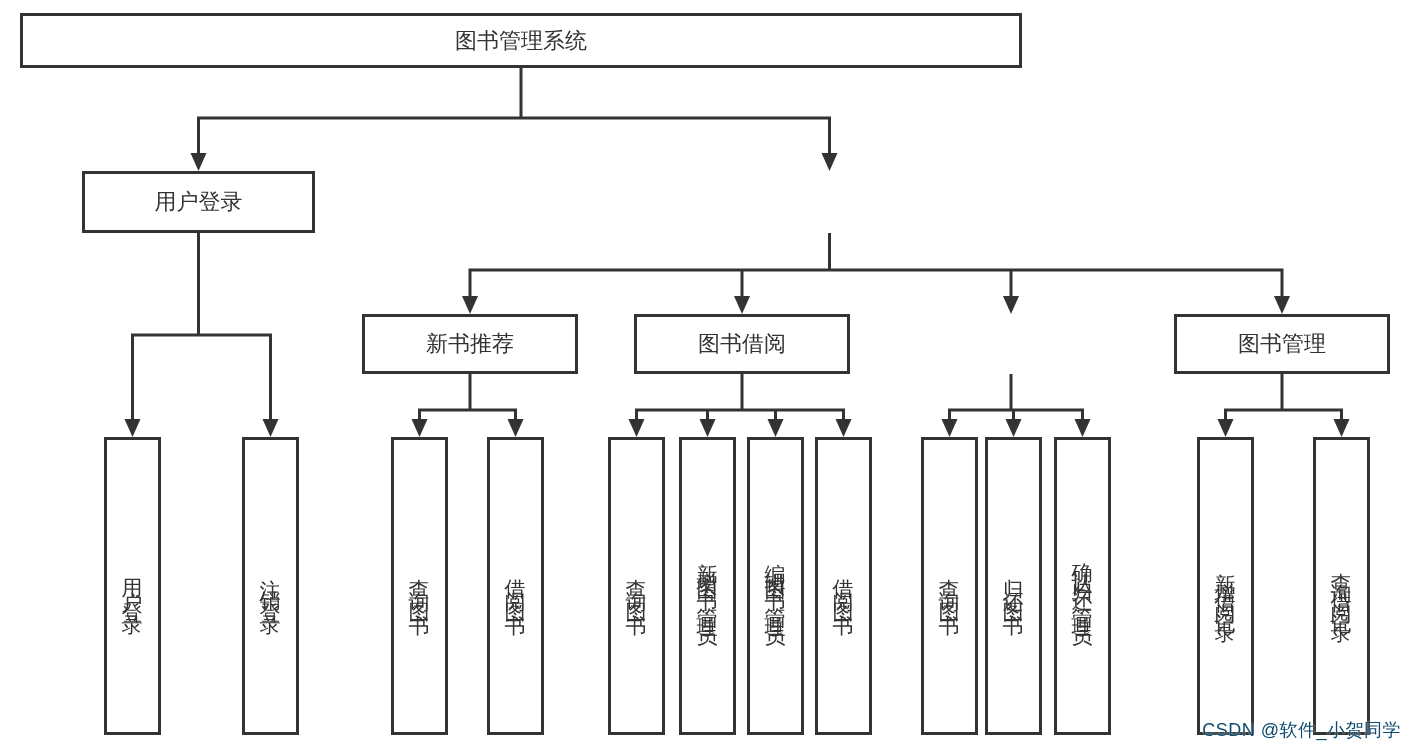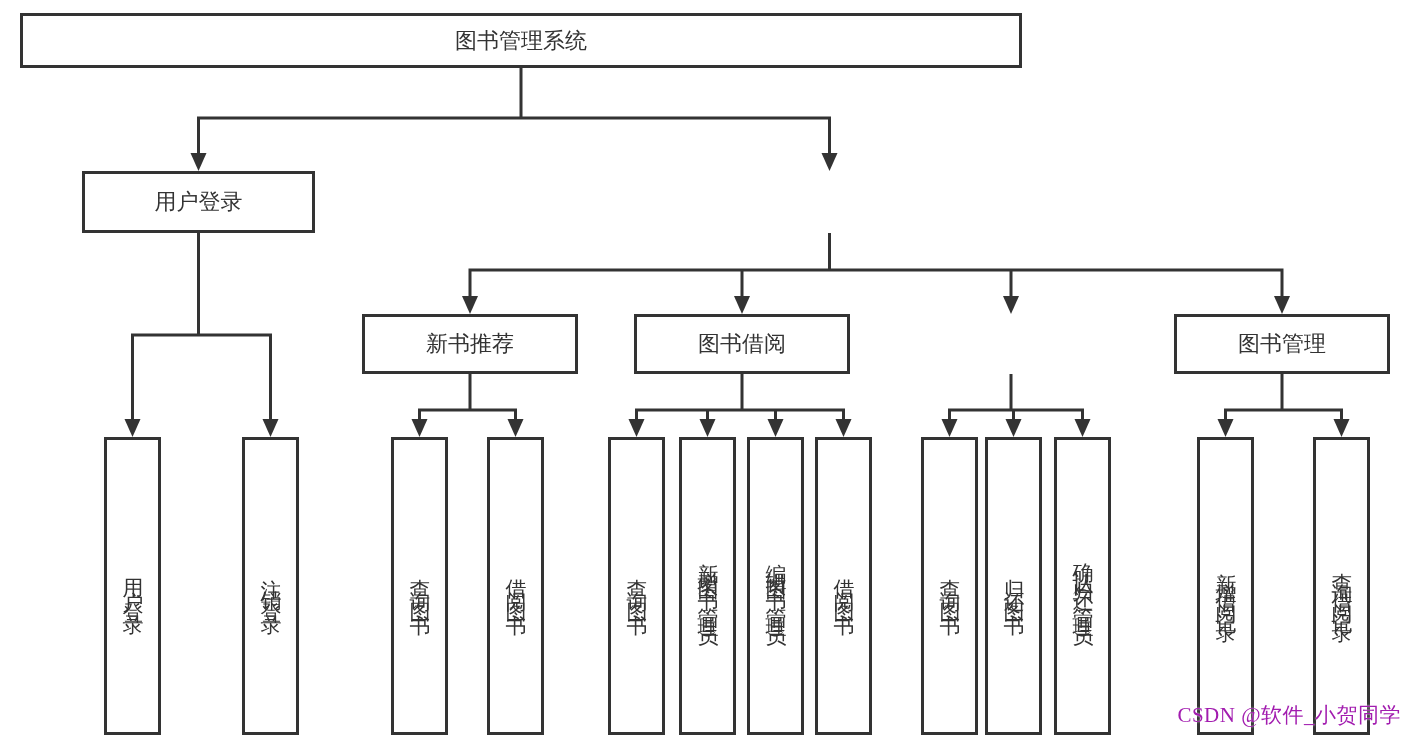--- a/index.html
+++ b/index.html
@@ -1,21 +1,21 @@
 <!DOCTYPE html>
 <html><head>
 <meta charset="utf-8">
 <style>
   html,body{margin:0;padding:0;background:#ffffff;}
   .canvas{
     position:relative;
     width:1405px;height:747px;
     background:#ffffff;
     overflow:hidden;
-    font-family:Liberation Serif, serif;
+    font-family:Liberation Sans, sans-serif;
   }
   .connectors{position:absolute;left:0;top:0;}
   .box{
     position:absolute;
     box-sizing:border-box;
     border:3px solid #333333;
     background:#ffffff;
     display:flex;
     align-items:center;
     justify-content:center;
@@ -29,23 +29,23 @@
     text-orientation:mixed;
     font-size:21px;
     white-space:nowrap;
   }
   .ls12 span{letter-spacing:12px;}
   .ls10 span{letter-spacing:10px;}
   .ls9 span{letter-spacing:9px;}
   .watermark{
     position:absolute;
     right:4px;
-    bottom:18px;
-    font-size:21px;
-    color:#a21caf;
+    bottom:5px;
+    font-size:18px;
+    color:#0c4a6e;
     text-shadow:0 0 2px #ffffff;
     z-index:2;
     letter-spacing:0.5px;
   }
 </style>
 </head>
 <body>
 
 <div class="canvas">
 

